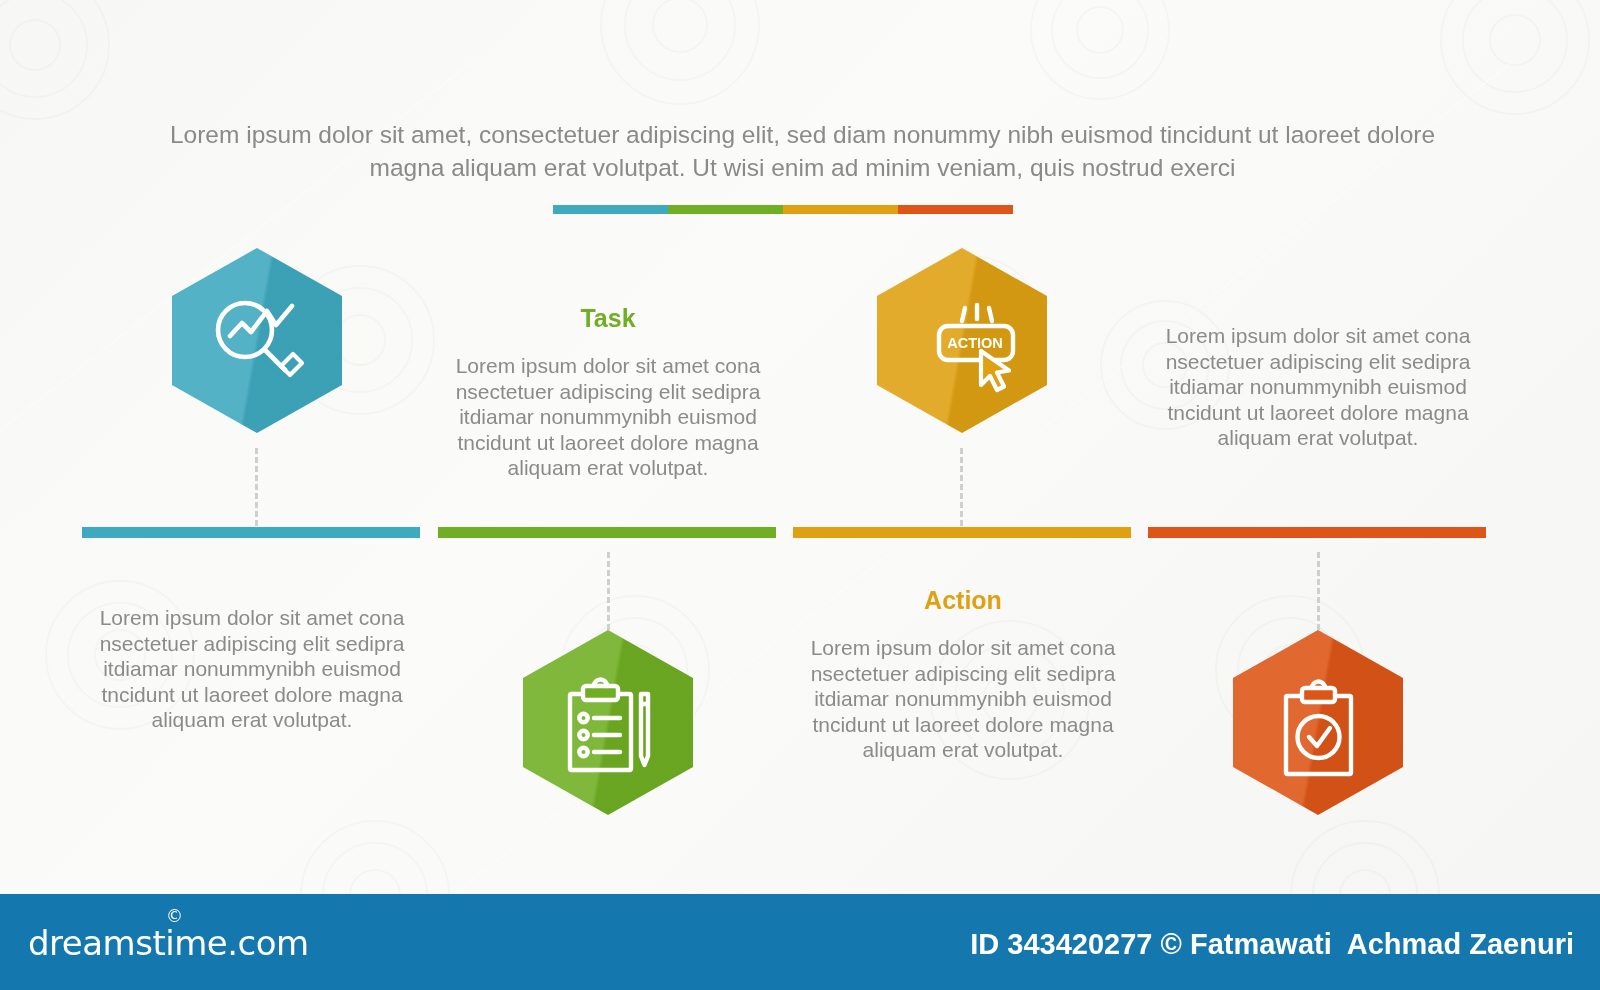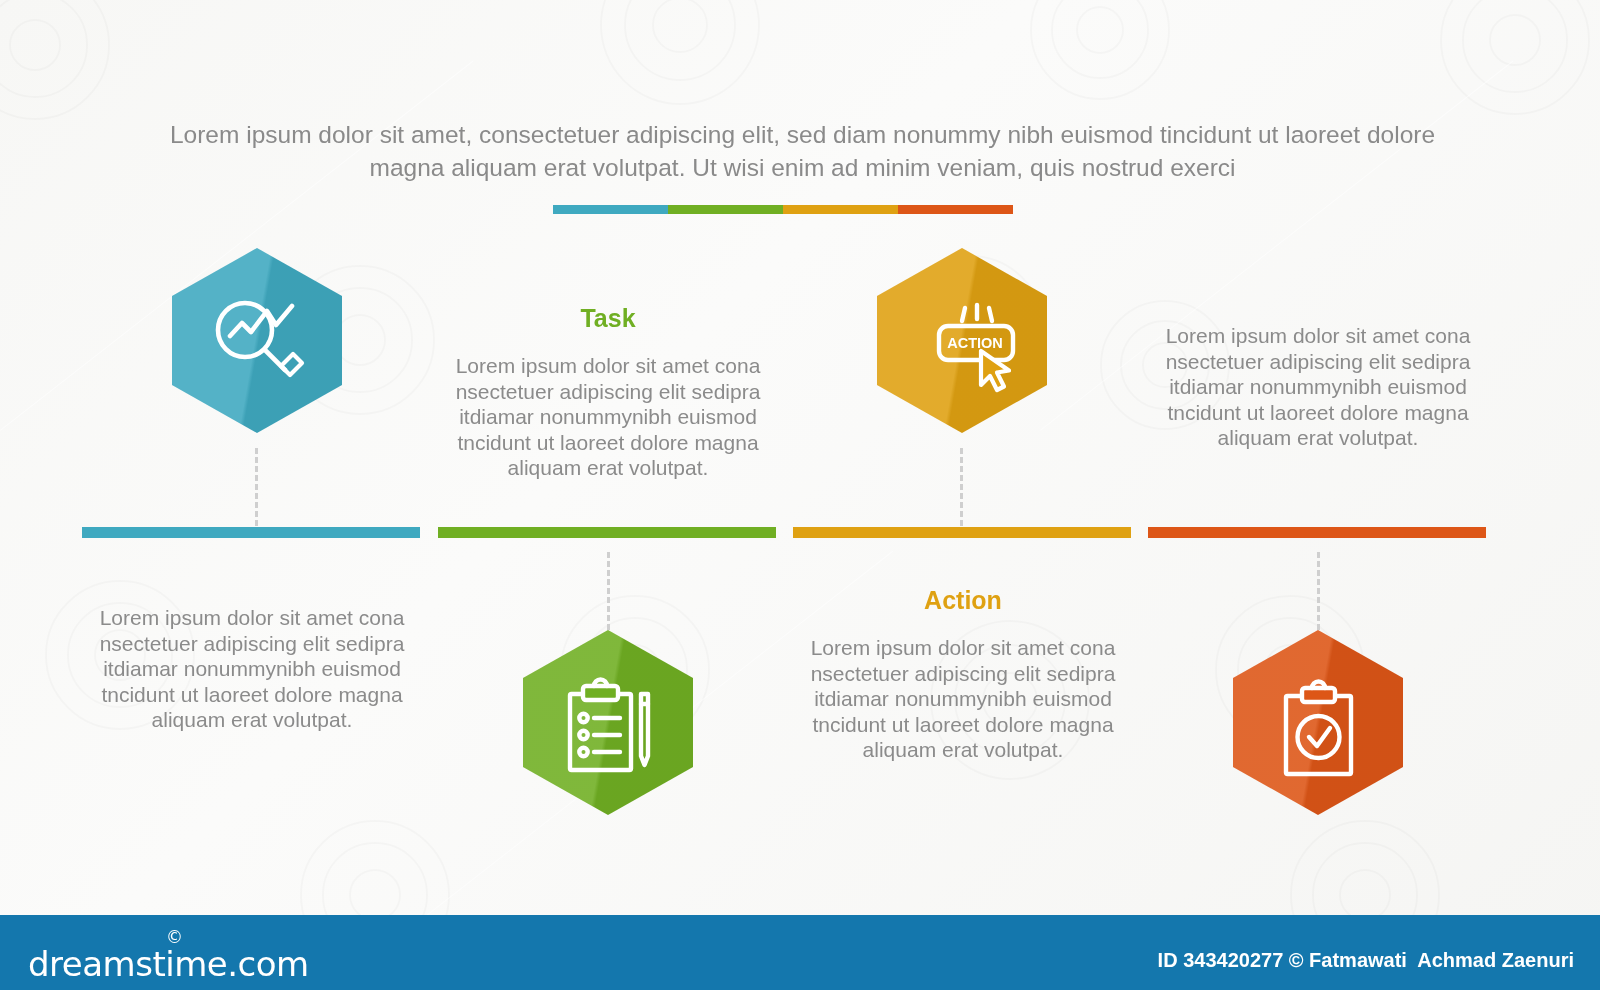--- a/index.html
+++ b/index.html
@@ -82,35 +82,35 @@
     font-size: 25px; font-weight: bold; line-height: 30px;
   }
   .blk .p {
     margin-top: 20px;
     font-size: 21px; color: #8b8b8b; line-height: 25.5px;
   }
 
   
   .footer {
     position: absolute; left: 0; bottom: 0;
-    width: 1600px; height: 75px;
+    width: 1600px; height: 96px;
     background: #1477ad;
   }
   .ds-logo {
     position: absolute; left: 28px; top: 29px;
     font-family: "DejaVu Sans", sans-serif;
     font-size: 34px; color: #ffffff; letter-spacing: -0.5px;
   }
   .ds-logo .sp {
     position: absolute; left: 138px; top: -17px;
     font-size: 17px;
   }
   .credit {
     position: absolute; right: 26px; top: 34px;
-    font-size: 20px; font-weight: bold; color: #ffffff;
+    font-size: 29px; font-weight: bold; color: #ffffff;
     white-space: pre;
   }
 </style>
 </head>
 <body>
 
 <div class="stage">
 
   <div class="wm" style="left:-40px;  top:-30px;  width:150px; height:150px;"></div>
   <div class="wm" style="left:600px;  top:-55px;  width:160px; height:160px;"></div>

